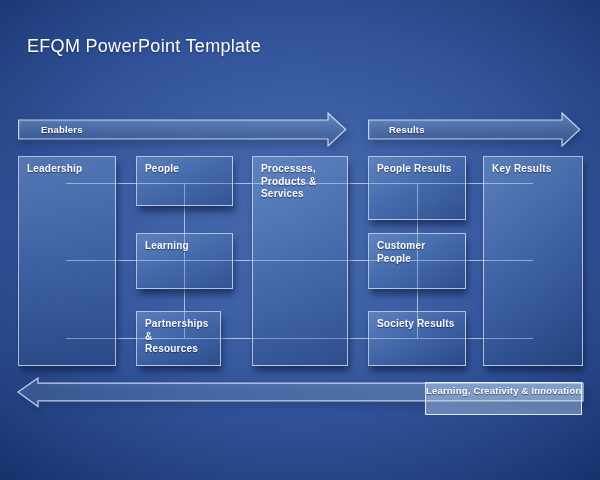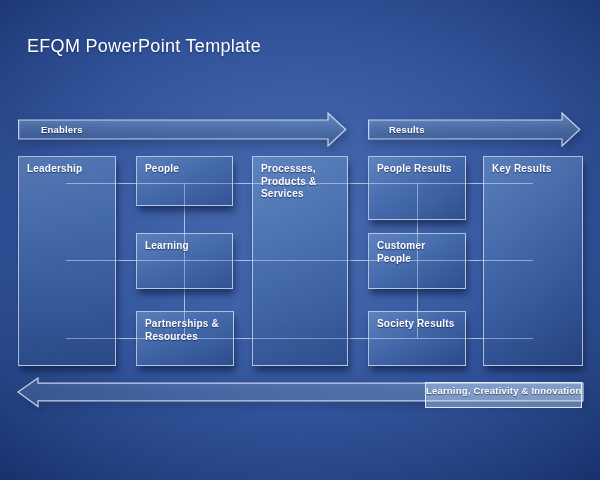--- a/index.html
+++ b/index.html
@@ -37,21 +37,21 @@
     color:#ffffff;font-size:10px;font-weight:600;letter-spacing:.2px;
     line-height:1.25;white-space:pre-line;
     text-shadow:0 1px 1px rgba(0,10,40,.55);
   }
   .arrow-svg{position:absolute;filter:drop-shadow(2px 4px 4px rgba(4,14,42,.5));}
   .arrow-label{
     position:absolute;color:#ffffff;font-size:9.5px;font-weight:600;
     letter-spacing:.2px;text-shadow:0 1px 1px rgba(0,10,40,.55);margin-left:12px;
   }
   .learning-chip{
-    position:absolute;left:425px;top:382px;width:157px;height:26px;
+    position:absolute;left:425px;top:382px;width:157px;height:33px;
     background:rgba(198,220,246,.40);
     border:1px solid rgba(238,244,252,.88);
     box-sizing:border-box;
     text-align:right;
   }
   .learning-chip span{
     display:block;padding-right:6px;line-height:16px;
     color:#ffffff;font-size:9.5px;font-weight:600;letter-spacing:.2px;
     text-shadow:0 1px 1px rgba(0,10,40,.55);
     white-space:nowrap;
@@ -94,21 +94,21 @@
 
   <div class="box" style="left:18px;top:156px;width:98px;height:210px;">
     <span class="box-label">Leadership</span>
   </div>
   <div class="box" style="left:136px;top:156px;width:97px;height:50px;">
     <span class="box-label">People</span>
   </div>
   <div class="box" style="left:136px;top:233px;width:97px;height:56px;">
     <span class="box-label">Learning</span>
   </div>
-  <div class="box" style="left:136px;top:311px;width:98px;height:55px;">
+  <div class="box" style="left:136px;top:311px;width:85px;height:55px;">
     <span class="box-label">Partnerships &amp;
 Resources</span>
   </div>
   <div class="box" style="left:252px;top:156px;width:96px;height:210px;">
     <span class="box-label">Processes,
 Products &amp; Services</span>
   </div>
   <div class="box" style="left:368px;top:156px;width:98px;height:64px;">
     <span class="box-label">People Results</span>
   </div>

